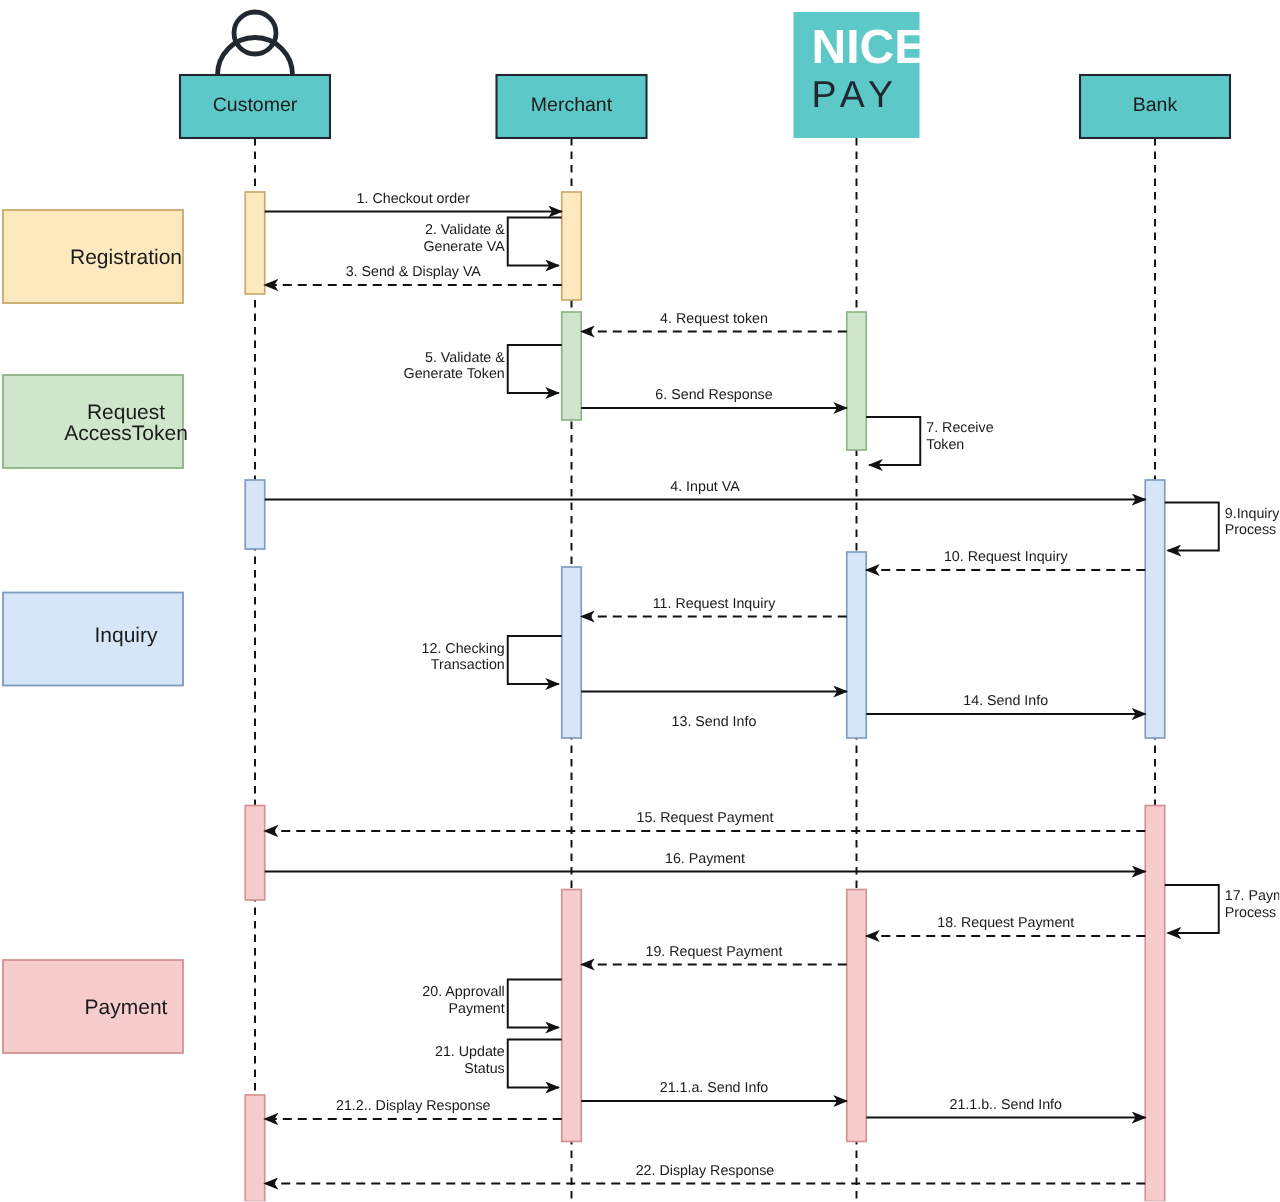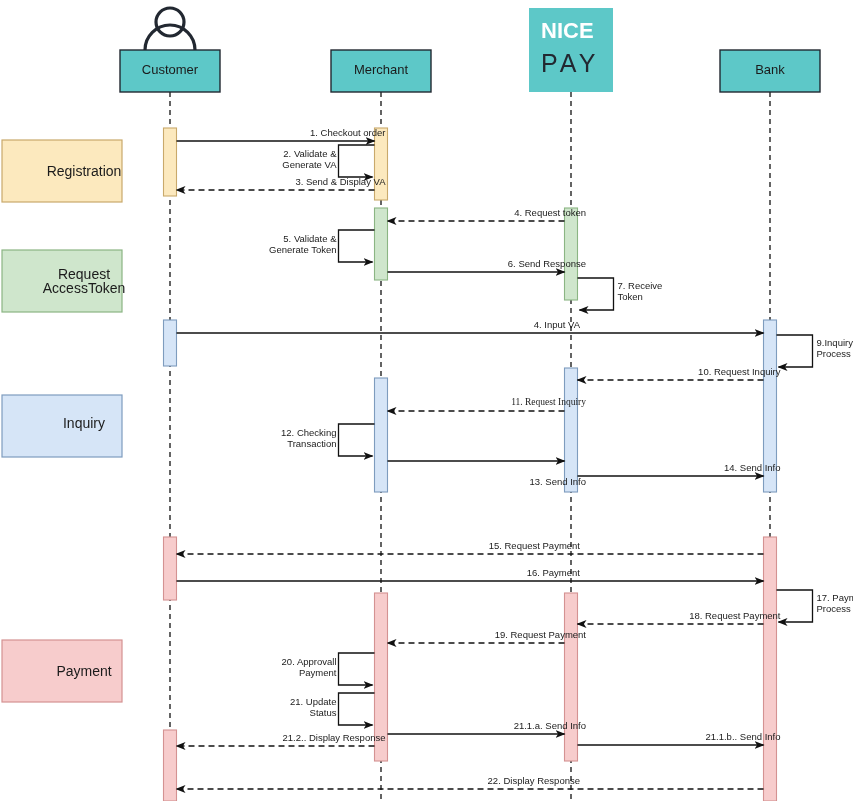--- a/index.html
+++ b/index.html
@@ -16,21 +16,21 @@
     background:#ffffff;
   }
   #canvas svg{position:absolute;left:0;top:0;}
   .lbl{
     position:absolute;
     font-size:9.5px;
     color:#1b1b1b;
     line-height:11px;
     white-space:pre;
   }
-  .lbl.c{text-align:right;}
+  .lbl.c{text-align:center;}
   .lbl.r{text-align:right;}
   .hdr-label{
     position:absolute;
     font-size:13px;
     color:#1b1b1b;
     text-align:center;
     line-height:15px;
     white-space:pre;
   }
   .phase-label{
@@ -45,21 +45,21 @@
     padding-left:44px;
   }
   .phase-wrap{
     position:absolute;
     display:flex;
     align-items:center;
     justify-content:center;
   }
   .logo-nice{
     position:absolute;
-    font-size:22px;
+    font-size:32px;
     font-weight:bold;
     color:#ffffff;
     letter-spacing:0px;
     line-height:26px;
   }
   .logo-pay{
     position:absolute;
     font-size:25px;
     color:#222831;
     letter-spacing:4px;
@@ -186,21 +186,21 @@
       <div class="lbl c" style="left: 165.5px; top: 176px; width: 220px;">3. Send &amp; Display VA</div>
       <div class="lbl c" style="left: 366px; top: 207px; width: 220px;">4. Request token</div>
       <div class="lbl r" style="left: 246.5px; top: 233px; white-space: pre-line; width: 90px;">5. Validate &amp;
 Generate Token</div>
       <div class="lbl c" style="left: 366px; top: 258px; width: 220px;">6. Send Response</div>
       <div class="lbl " style="left: 617.5px; top: 280px; white-space: pre-line; width: 70px;">7. Receive Token</div>
       <div class="lbl c" style="left: 360px; top: 319px; width: 220px;">4. Input VA</div>
       <div class="lbl " style="left: 816.5px; top: 337px; white-space: pre-line; width: 70px;">9.Inquiry
 Process</div>
       <div class="lbl c" style="left: 560.5px; top: 366px; width: 220px;">10. Request Inquiry</div>
-      <div class="lbl c" style="left: 366px; top: 397px; width: 220px; font-family: Liberation Serif, serif;">11. Request Inquiry</div>
+      <div class="lbl c" style="left: 366px; top: 397px; width: 220px;">11. Request Inquiry</div>
       <div class="lbl r" style="left: 246.5px; top: 427px; white-space: pre-line; width: 90px;">12. Checking
 Transaction</div>
       <div class="lbl c" style="left: 366px; top: 447px; width: 220px; margin-top: 29px;">13. Send Info</div>
       <div class="lbl c" style="left: 560.5px; top: 462px; width: 220px;">14. Send Info</div>
       <div class="lbl c" style="left: 360px; top: 540px; width: 220px;">15. Request Payment</div>
       <div class="lbl c" style="left: 360px; top: 567px; width: 220px;">16. Payment</div>
       <div class="lbl " style="left: 816.5px; top: 592px; white-space: pre-line; width: 70px;">17. Payment
 Process</div>
       <div class="lbl c" style="left: 560.5px; top: 610px; width: 220px;">18. Request Payment</div>
       <div class="lbl c" style="left: 366px; top: 629px; width: 220px;">19. Request Payment</div>

